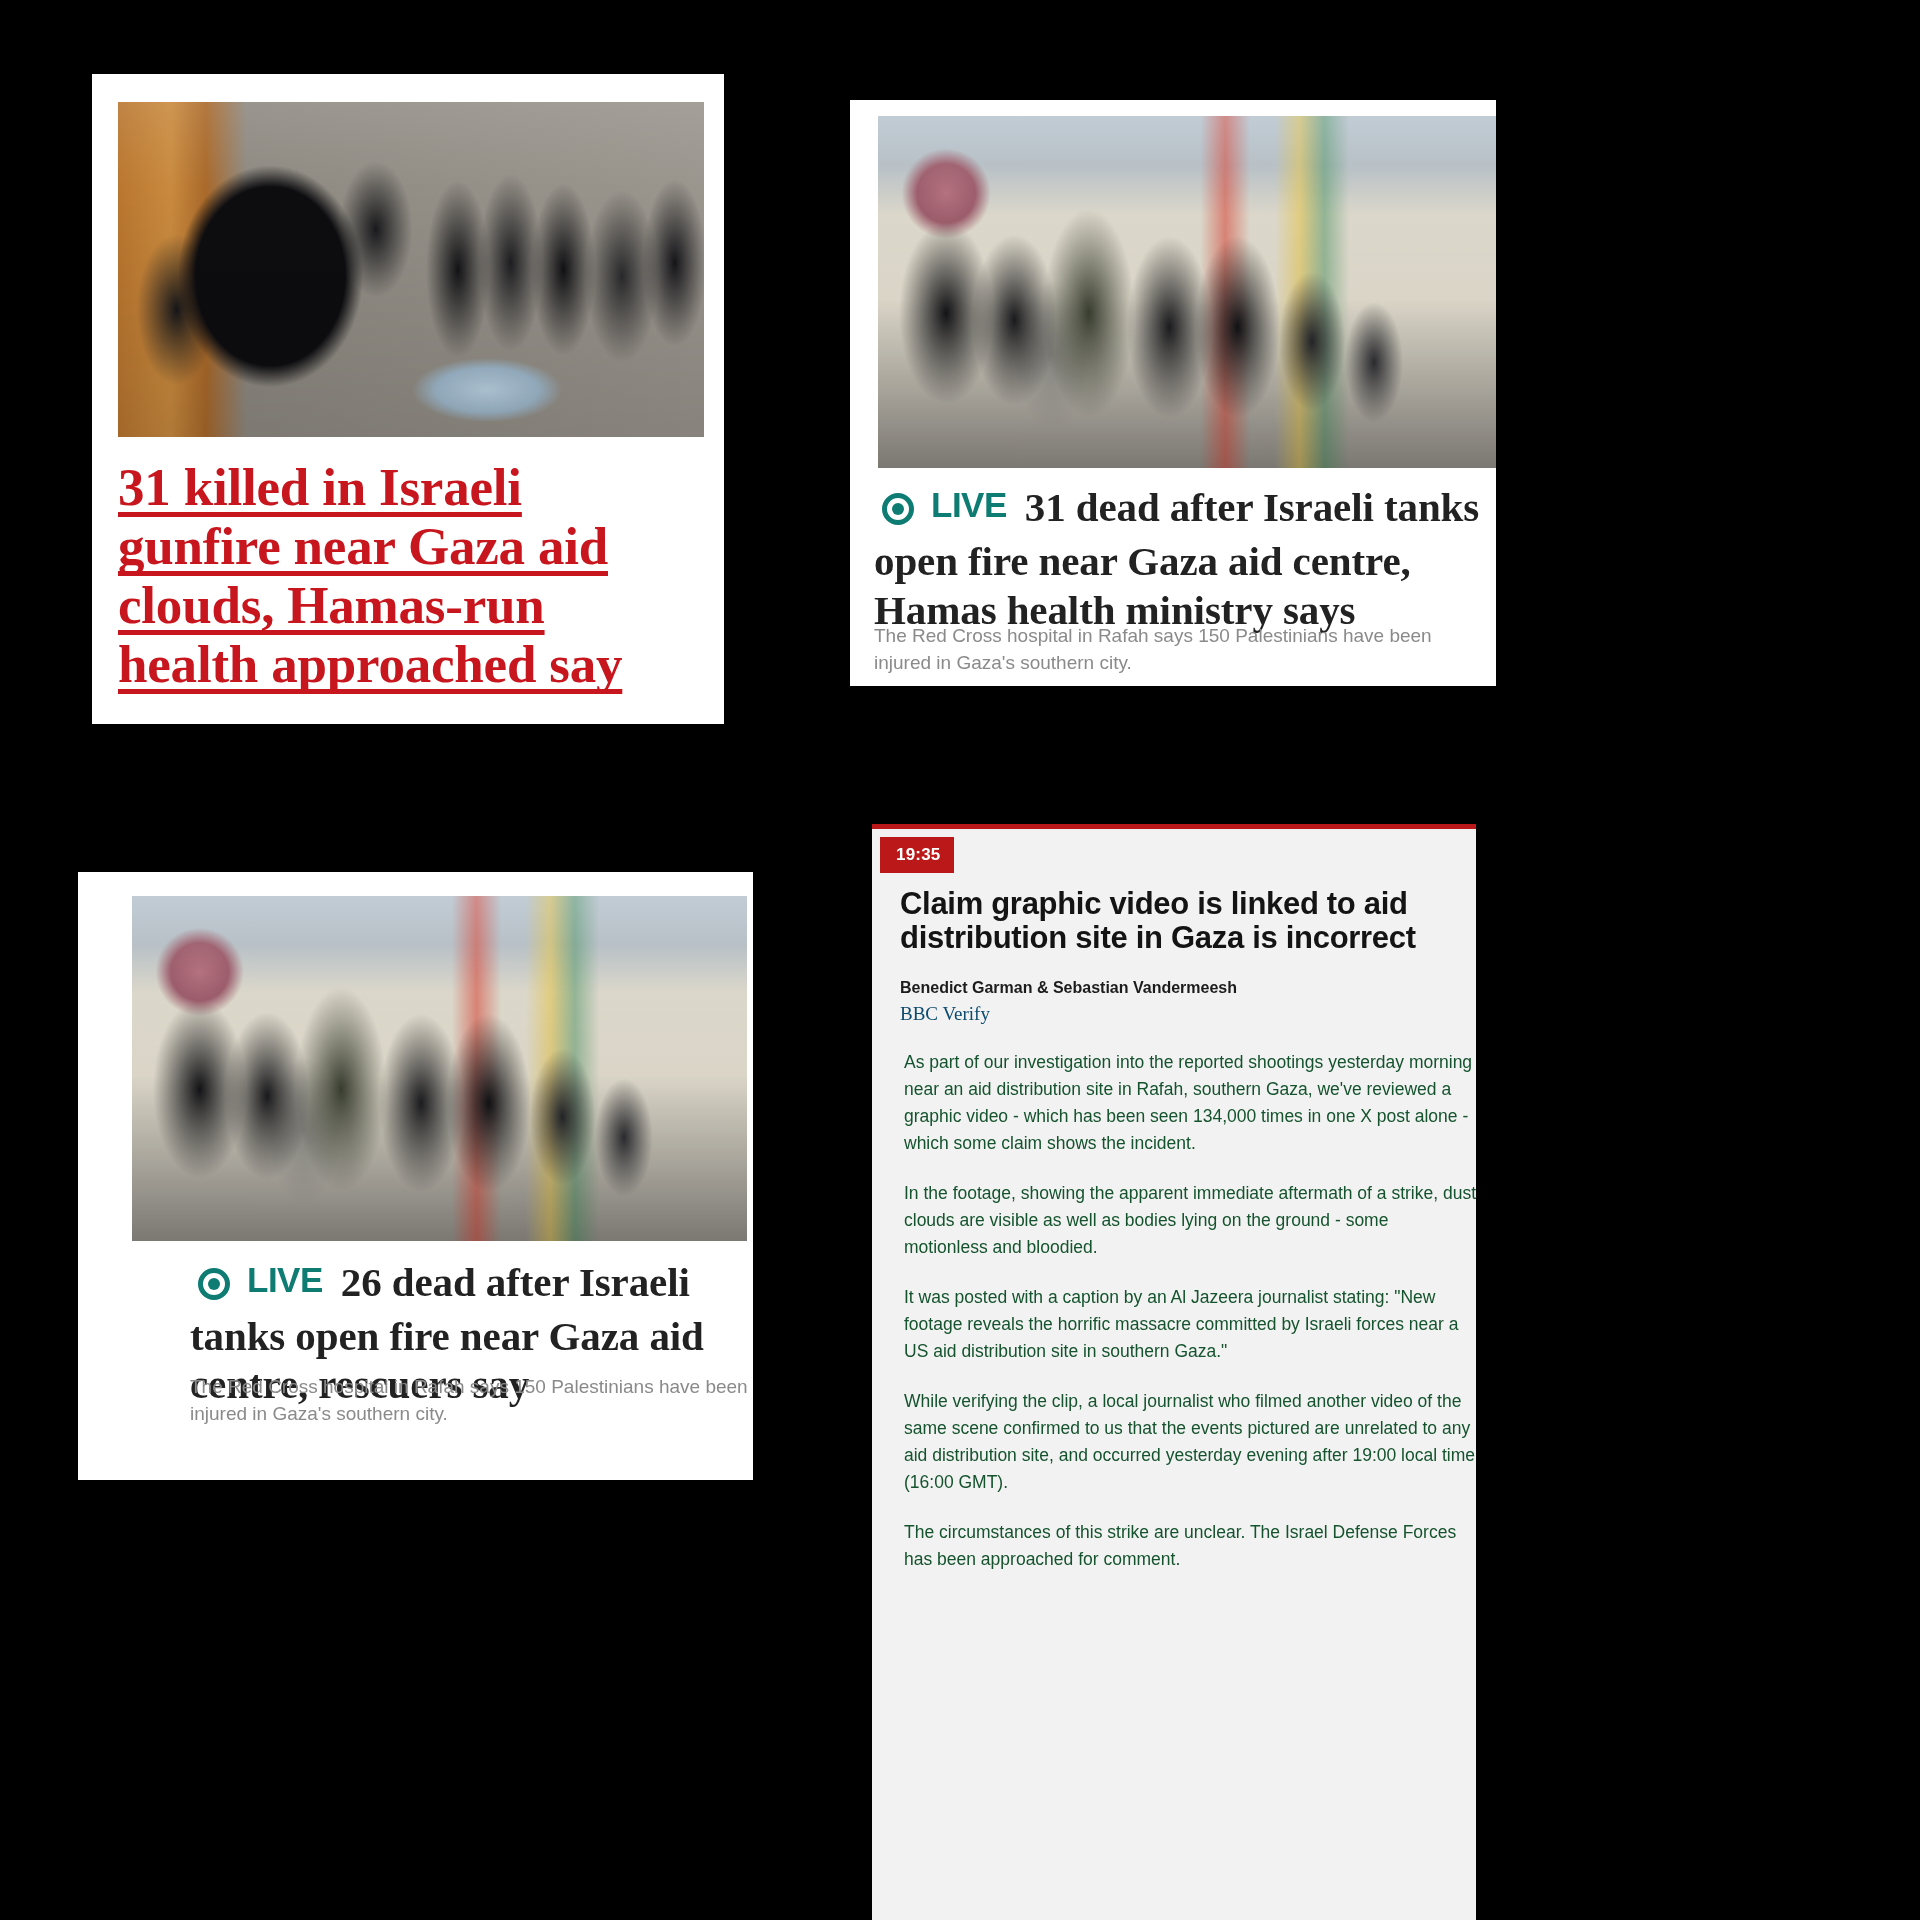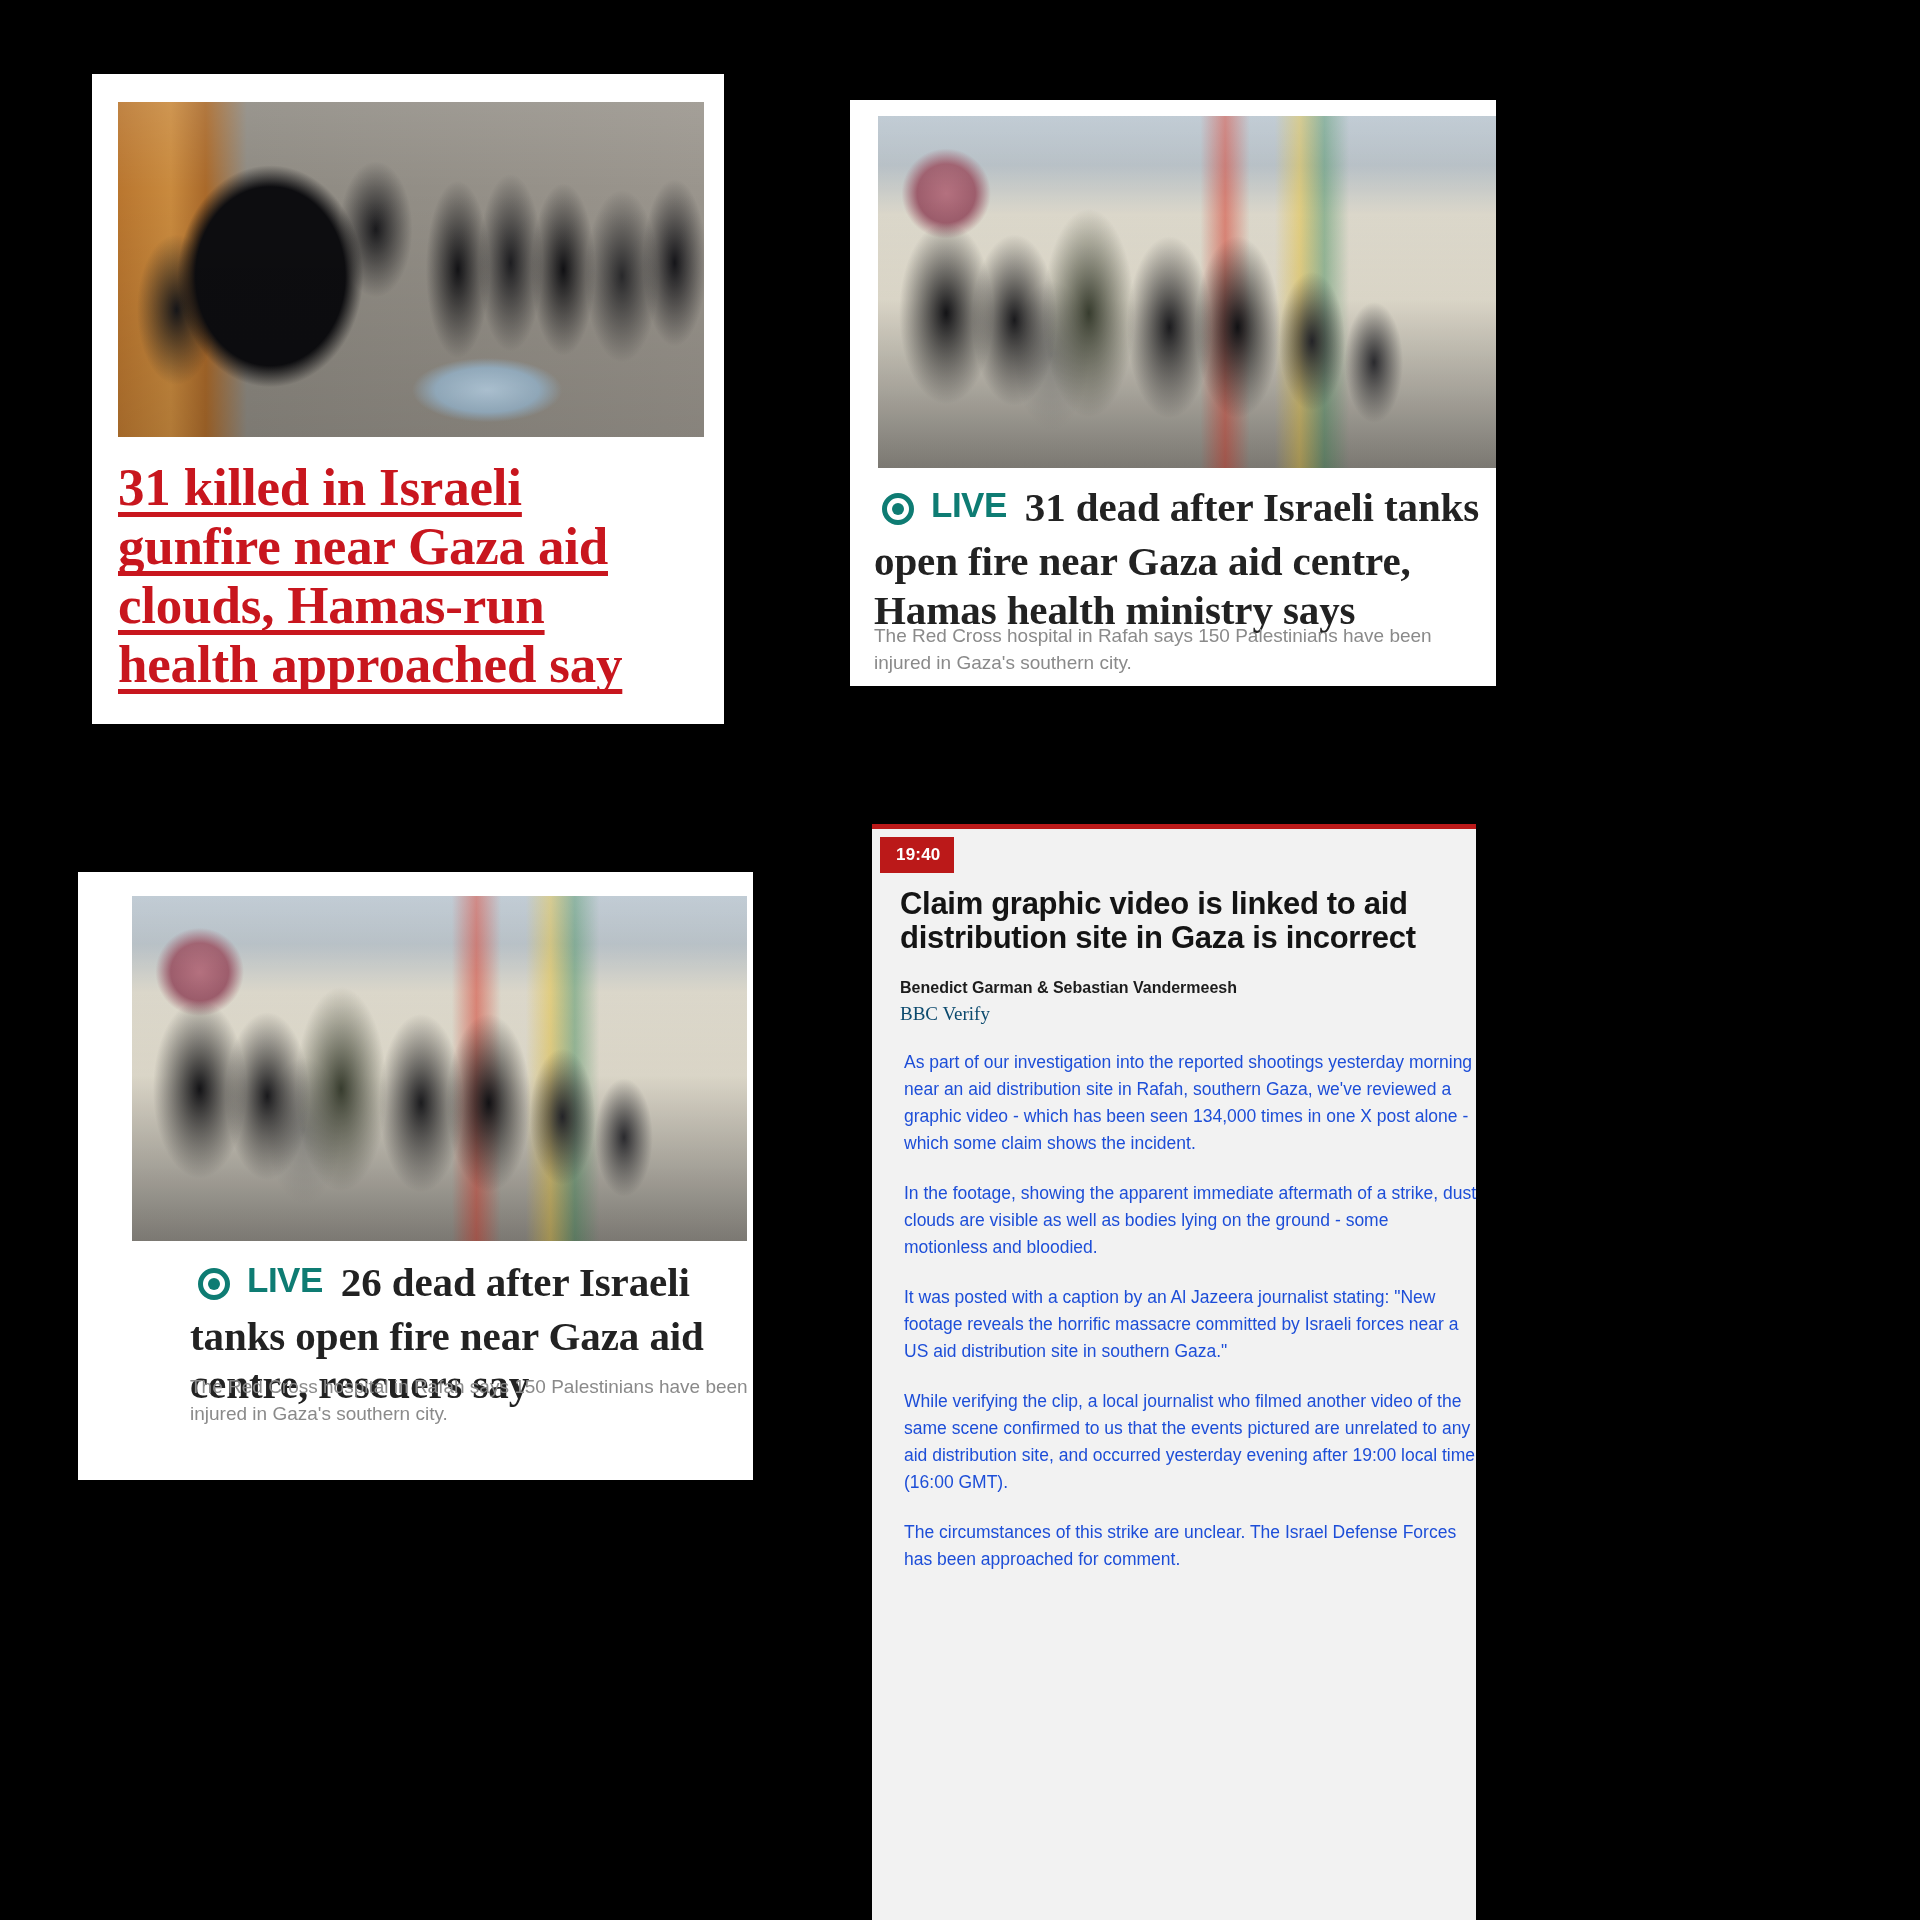--- a/index.html
+++ b/index.html
@@ -222,21 +222,21 @@
     font-family: Liberation Serif, serif;
     font-size: 19px;
     line-height: 22px;
     color: #0c4a6e;
   }
   .verify-paras { margin-top: 24px; }
   .verify-paras p {
     font-family: "Liberation Sans", sans-serif;
     font-size: 17.5px;
     line-height: 27px;
-    color: #1d4ed8;
+    color: #14532d;
     margin-bottom: 23px;
     width: 572px;
   }
   .verify-paras p:last-child { margin-bottom: 0; }
 </style>
 </head>
 <body>
 
 <div id="stage">
 
@@ -273,21 +273,21 @@
       <span class="live-badge">
           <span class="live-ring"></span>
           <span class="live-word">LIVE</span>
         </span><span>26 dead after Israeli tanks open fire near Gaza aid centre, rescuers say</span>
     </div>
     <div class="summary">The Red Cross hospital in Rafah says 150 Palestinians have been injured in Gaza's southern city.</div>
   </div>
 
   <div class="card" id="card-verify">
     <div class="inner">
-      <div class="ts-badge">19:40</div>
+      <div class="ts-badge">19:35</div>
       <div class="verify-body">
         <div class="verify-headline">Claim graphic video is linked to aid distribution site in Gaza is incorrect</div>
         <div class="verify-authors">Benedict Garman &amp; Sebastian Vandermeesh</div>
         <div class="verify-unit">BBC Verify</div>
         <div class="verify-paras" id="verify-paras">
             <p>As part of our investigation into the reported shootings yesterday morning near an aid distribution site in Rafah, southern Gaza, we've reviewed a graphic video - which has been seen 134,000 times in one X post alone - which some claim shows the incident.</p>
             <p>In the footage, showing the apparent immediate aftermath of a strike, dust clouds are visible as well as bodies lying on the ground - some motionless and bloodied.</p>
             <p>It was posted with a caption by an Al Jazeera journalist stating: "New footage reveals the horrific massacre committed by Israeli forces near a US aid distribution site in southern Gaza."</p>
             <p>While verifying the clip, a local journalist who filmed another video of the same scene confirmed to us that the events pictured are unrelated to any aid distribution site, and occurred yesterday evening after 19:00 local time (16:00 GMT).</p>
             <p>The circumstances of this strike are unclear. The Israel Defense Forces has been approached for comment.</p>

